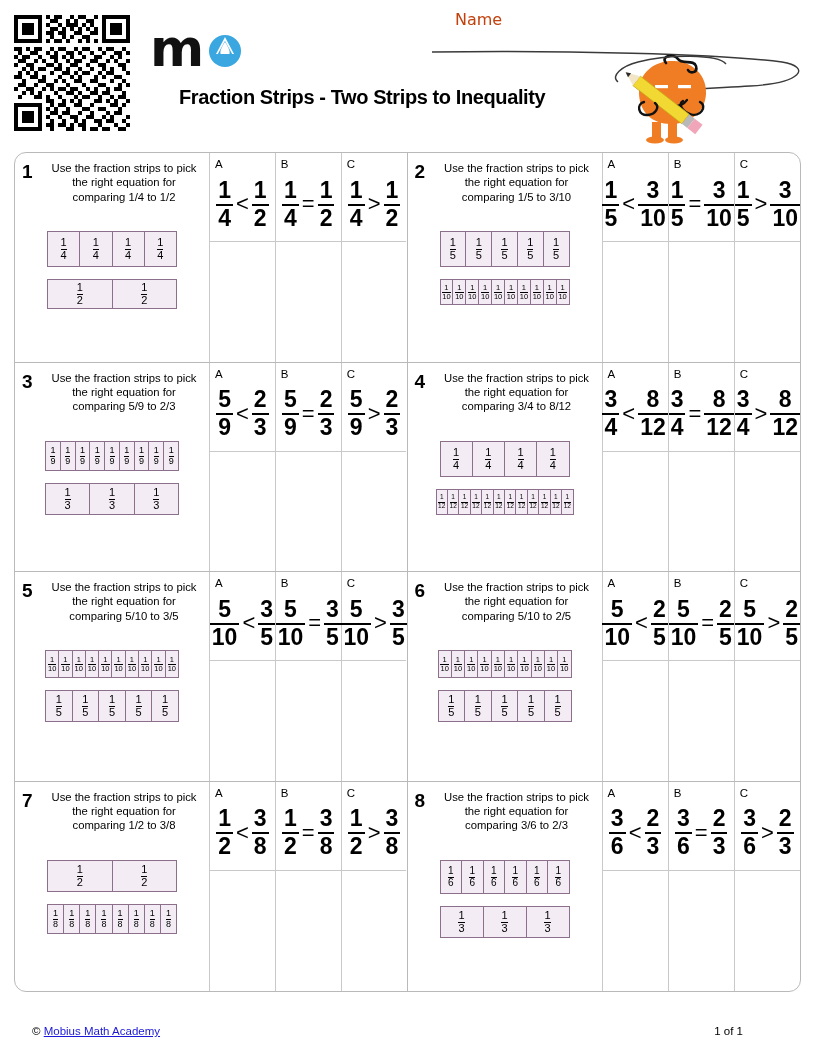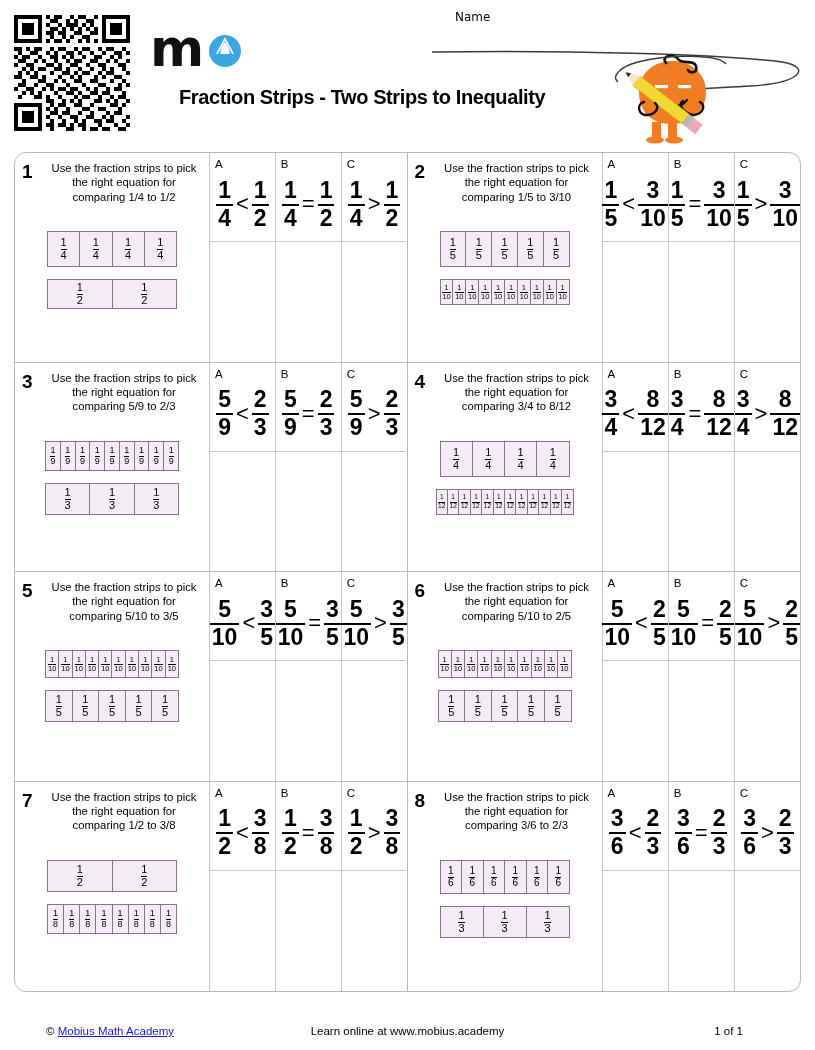--- a/index.html
+++ b/index.html
@@ -14,21 +14,21 @@
 
   
   .header{position:relative;height:148px;}
   .qr{position:absolute;left:14px;top:14px;width:116px;height:118px;}
   .logo-wrap{position:absolute;left:150px;top:22px;}
   .logo{font-size:52px;font-weight:700;letter-spacing:-2px;line-height:1;
         font-family:"DejaVu Sans", sans-serif;color:#111;display:flex;align-items:center;}
   .logo .blue-o{position:relative;display:inline-block;width:44px;height:44px;margin:0 1px;vertical-align:middle;}
   .title{position:absolute;left:150px;top:86px;font-size:20px;font-weight:700;
          font-family:Liberation Sans, sans-serif;letter-spacing:-0.4px;color:#000;white-space:nowrap;margin-left:29px;}
-  .name-label{position:absolute;left:455px;top:10px;font-size:12px;color:#000000;
+  .name-label{position:absolute;left:455px;top:10px;font-size:16px;color:#c2410c;
               font-family:"DejaVu Sans", sans-serif;font-weight:400;}
   .name-swoosh{position:absolute;left:420px;top:28px;width:390px;height:115px;}
   .mascot{position:absolute;left:608px;top:52px;width:122px;height:92px;}
 
   
   .sheet{position:absolute;left:14px;top:152px;width:787px;height:840px;
          border:1.6px solid #b9b9b9;border-radius:12px;box-sizing:border-box;background:#fff;}
   .qrow{display:flex;height:209.5px;border-bottom:1.6px solid #b9b9b9;box-sizing:border-box;}
   .qrow:last-child{border-bottom:none;}
   .qcell{width:50%;display:flex;box-sizing:border-box;border-right:1.6px solid #b9b9b9;}
@@ -62,21 +62,21 @@
   .ans-divider{position:absolute;left:0;right:0;top:88px;height:0;border-top:1.3px solid #c9c9c9;}
   .bigfrac{display:inline-flex;flex-direction:column;align-items:center;line-height:1;
            font-size:23px;font-weight:700;font-family:"Liberation Sans", sans-serif;}
   .bigfrac .n{padding:0 2px;}
   .bigfrac .d{border-top:2px solid #000;margin-top:2px;padding:1px 2px 0 2px;}
   .op{font-size:22px;font-weight:400;font-family:"Liberation Sans", sans-serif;}
 
   
   .footer{position:absolute;left:0;right:0;top:1022px;height:22px;font-size:11.5px;
           font-family:"Liberation Sans", sans-serif;}
-  .f-left{position:absolute;left:46px;top:3px;}
+  .f-left{position:absolute;left:32px;top:3px;}
   .f-left a{color:#1a18d6;text-decoration:underline;}
   .f-center{position:absolute;left:0;right:0;top:3px;text-align:center;}
   .f-right{position:absolute;right:72px;top:3px;}
 </style>
 </head>
 <body>
 
 <div class="page">
 
   <div class="header">
@@ -1433,17 +1433,16 @@
           </div>
         </div>
       </div>
     </div>
 
   <div class="footer">
     <div class="f-left">
       <span>©</span>
       <a href="#">Mobius Math Academy</a>
     </div>
-    <div class="f-center">Learn online at www.mobius.academy</div>
     <div class="f-right">1 of 1</div>
   </div>
 
 </div>
 
 </body></html>

